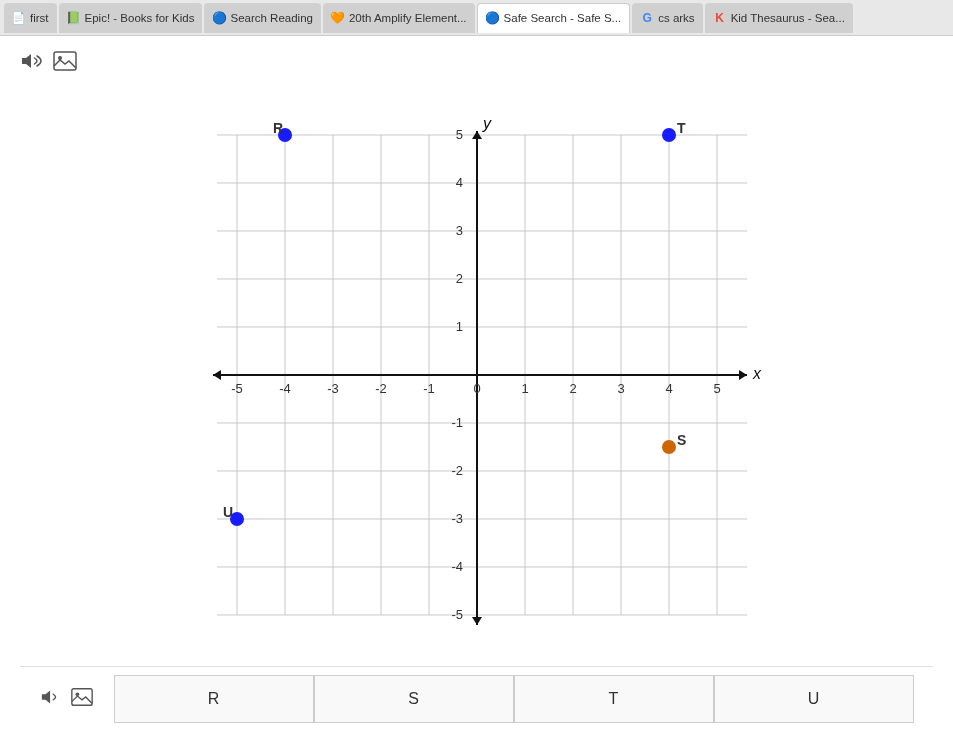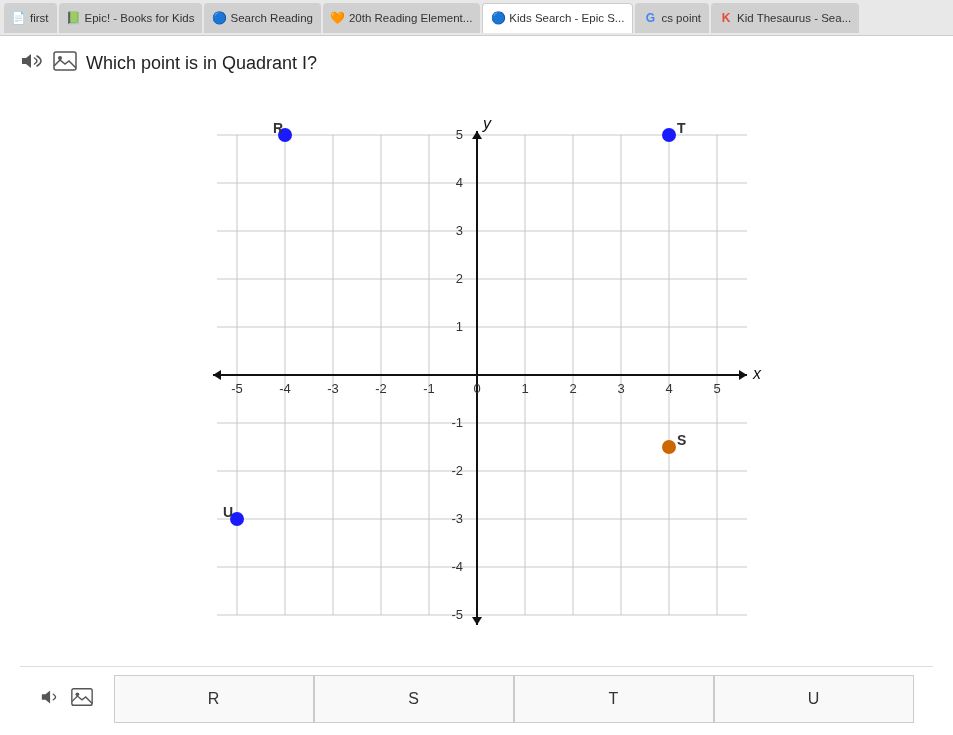--- a/index.html
+++ b/index.html
@@ -118,29 +118,29 @@
   <div class="tab-item">
     <span class="tab-icon">📗</span>
     <span>Epic! - Books for Kids</span>
   </div>
   <div class="tab-item">
     <span class="tab-icon">🔵</span>
     <span>Search Reading</span>
   </div>
   <div class="tab-item">
     <span class="tab-icon">🧡</span>
-    <span>20th Reading Element...</span>
+    <span>20th Amplify Element...</span>
   </div>
   <div class="tab-item active">
     <span class="tab-icon">🔵</span>
-    <span>Kids Search - Epic S...</span>
+    <span>Safe Search - Safe S...</span>
   </div>
   <div class="tab-item">
     <span class="tab-icon" style="font-weight:bold;color:#4285f4;">G</span>
-    <span>cs point</span>
+    <span>cs arks</span>
   </div>
   <div class="tab-item">
     <span class="tab-icon" style="font-weight:bold;color:#e74c3c;">K</span>
     <span>Kid Thesaurus - Sea...</span>
   </div>
 </div>
 
 <div class="main-area">
 
   <div class="question-header">
@@ -151,21 +151,20 @@
         <path d="M17 7c2.5 1.5 4 3.8 4 5s-1.5 3.5-4 5" stroke="#555" stroke-width="1.5" fill="none" stroke-linecap="round"></path>
       </svg>
     </span>
     <span style="cursor:pointer;">
       <svg width="26" height="26" viewBox="0 0 26 26" fill="none">
         <rect x="2" y="4" width="22" height="18" rx="2" stroke="#555" stroke-width="1.5"></rect>
         <circle cx="8" cy="10" r="2" fill="#555"></circle>
         <polyline points="2,18 8,12 13,16 17,13 24,20" stroke="#555" stroke-width="1.5" fill="none"></polyline>
       </svg>
     </span>
-    <span>Which point is in Quadrant I?</span>
   </div>
 
   <div class="graph-wrapper">
     <div class="graph-container">
       <svg class="graph-svg" viewBox="0 0 600 520">
 
         <g stroke="#bbb" stroke-width="0.8">
 
           <line x1="60" y1="20" x2="60" y2="500"></line>
           <line x1="108" y1="20" x2="108" y2="500"></line>

